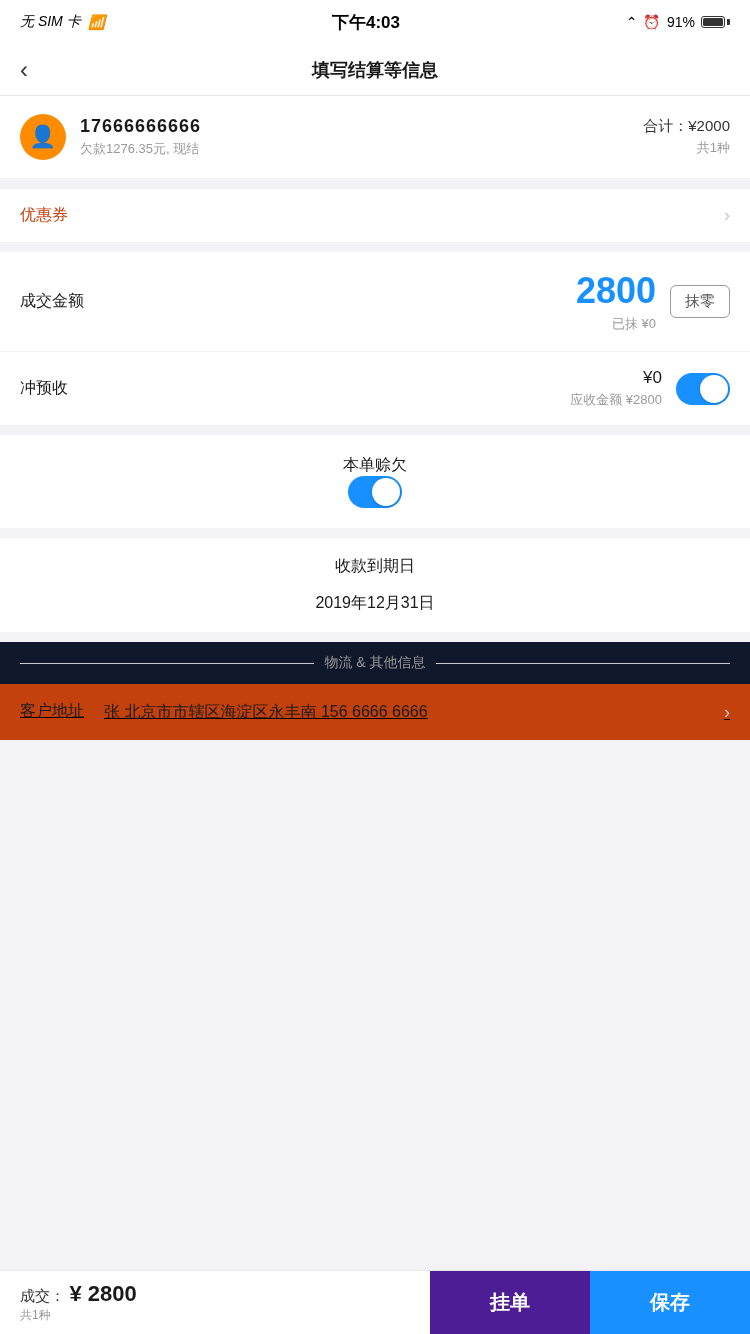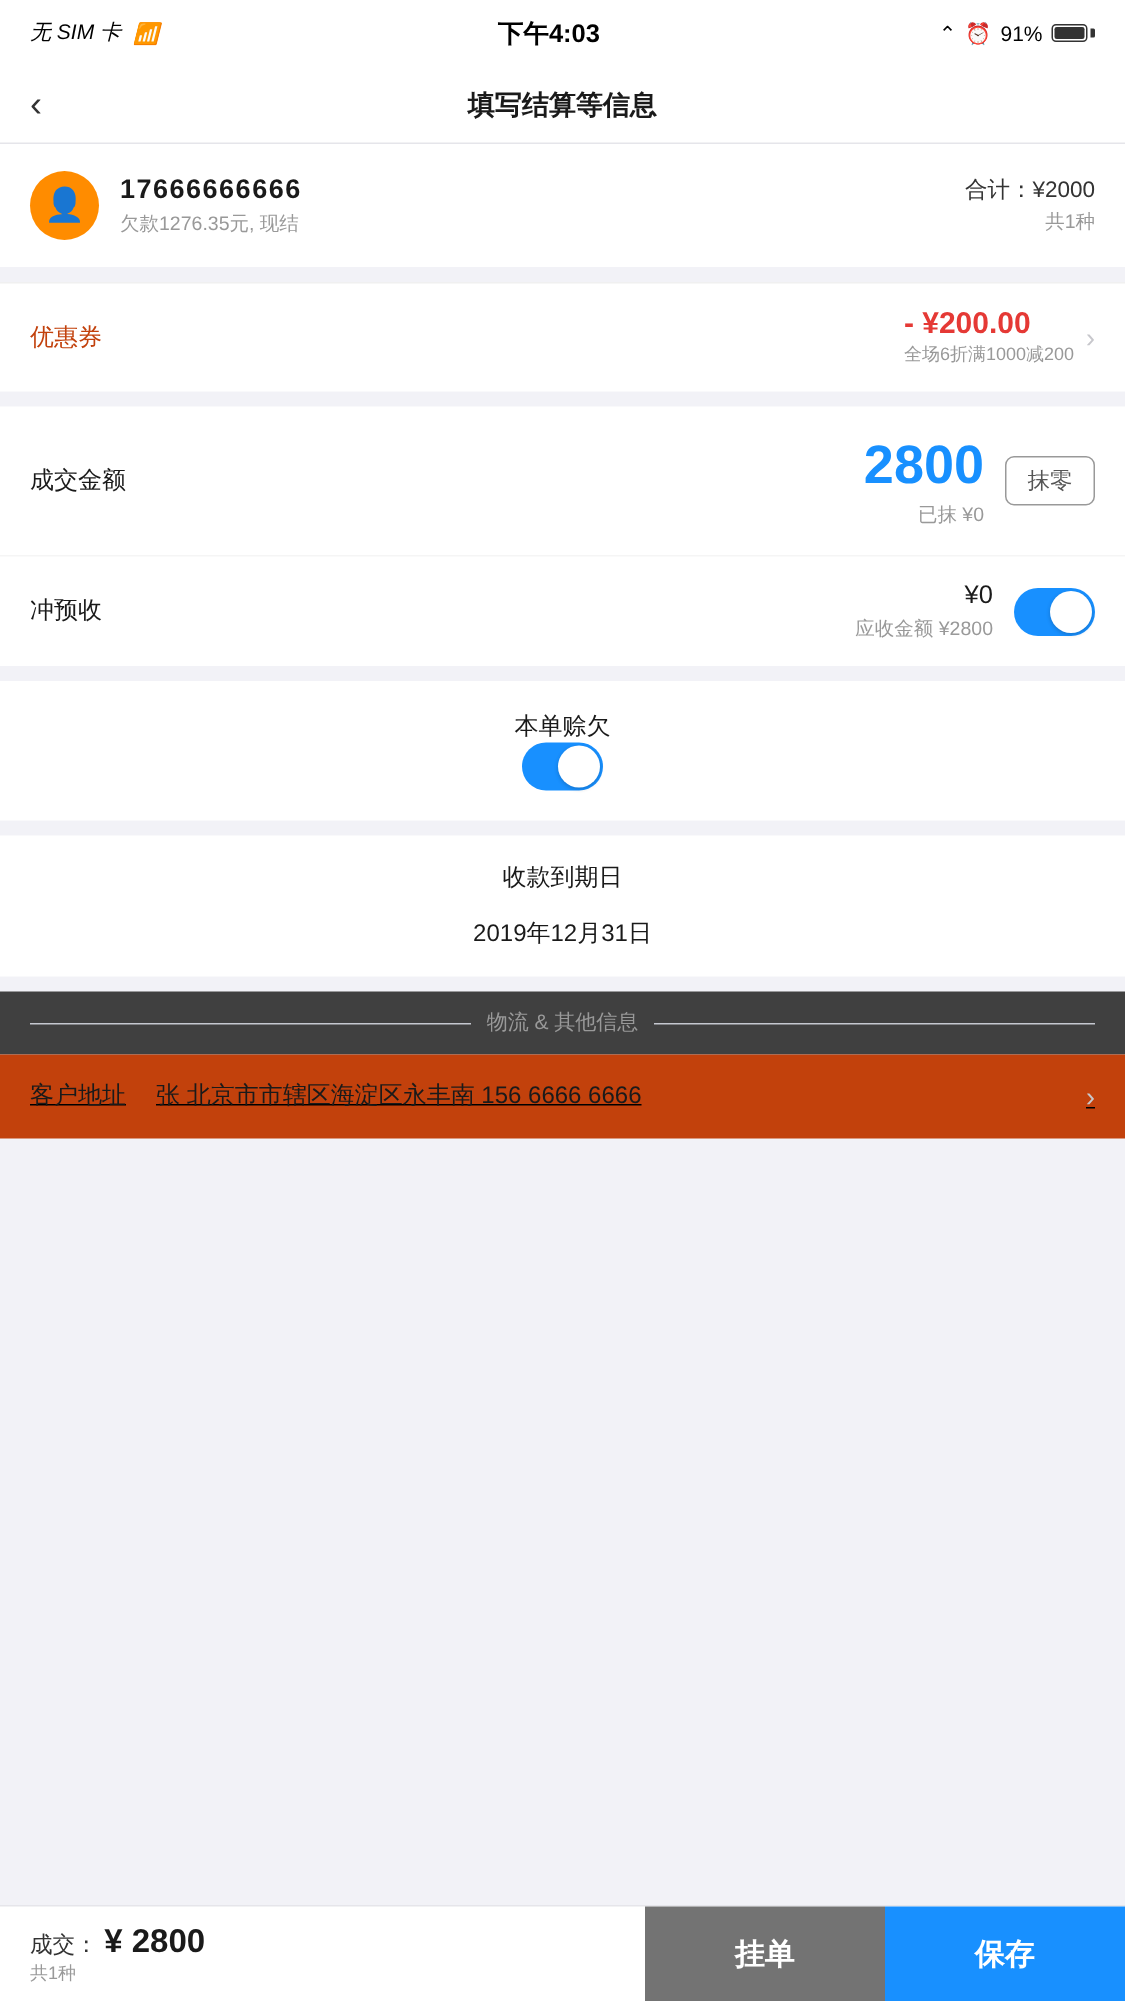--- a/index.html
+++ b/index.html
@@ -211,21 +211,21 @@
       display: flex;
       align-items: center;
       gap: 16px;
       flex-direction: column;
     }
     .duedate-label { font-size: 16px; color: #1a1a1a; }
     .duedate-value { font-size: 16px; color: #1a1a1a; }
 
     
     .logistics-divider {
-      background: #404040;
+      background: #0f172a;
       padding: 12px 20px;
       display: flex;
       align-items: center;
       justify-content: center;
       gap: 10px;
       margin-bottom: 0;
     }
     .divider-line {
       flex: 1;
       height: 1px;
@@ -282,21 +282,21 @@
       width: 160px;
       display: flex;
       align-items: center;
       justify-content: center;
       font-size: 20px;
       font-weight: 600;
       color: #fff;
       cursor: pointer;
       flex-shrink: 0;
     }
-    .btn-pending { background: #737373; }
+    .btn-pending { background: #4c1d95; }
     .btn-save { background: #1890ff; }
   </style>
 </head>
 <body>
 
 <div class="status-bar">
   <div class="status-left">
     <span>无 SIM 卡</span>
     <span>📶</span>
   </div>
@@ -332,24 +332,20 @@
   <div class="customer-right">
     <div class="total-label">合计：¥2000</div>
     <div class="total-count">共1种</div>
   </div>
 </div>
 
 <div class="section">
   <div class="coupon-row">
     <span class="coupon-label">优惠券</span>
     <div class="coupon-right">
-      <div>
-        <div class="coupon-amount">- ¥200.00</div>
-        <div class="coupon-desc">全场6折满1000减200</div>
-      </div>
       <span class="chevron-right">›</span>
     </div>
   </div>
 </div>
 
 <div class="amount-section">
 
   <div class="amount-row">
     <span class="row-label">成交金额</span>
     <div class="amount-right">

